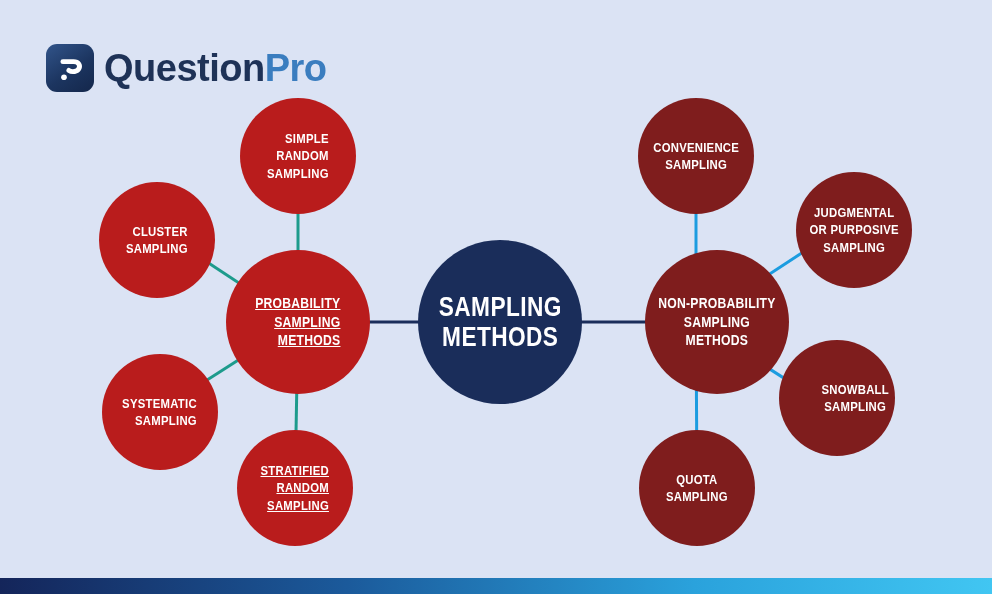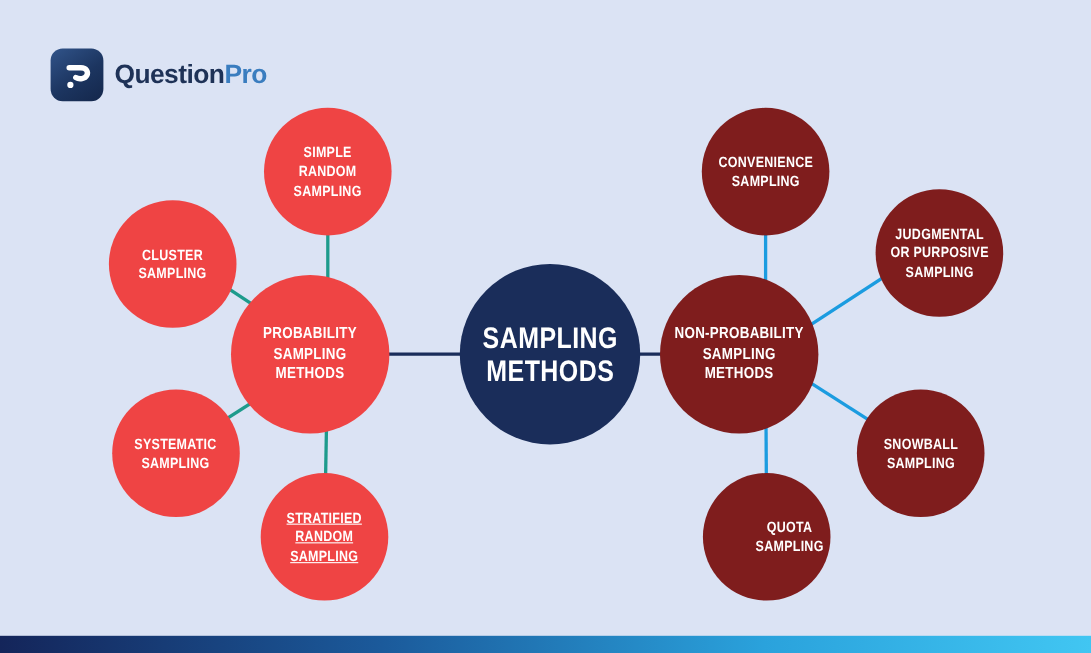--- a/index.html
+++ b/index.html
@@ -25,21 +25,21 @@
   .logo-mark {
     width: 48px;
     height: 48px;
     border-radius: 11px;
     background: linear-gradient(145deg, #31548a 0%, #1c3560 55%, #14274b 100%);
     display: flex;
     align-items: center;
     justify-content: center;
   }
   .logo-word {
-    font-size: 24px;
+    font-size: 38px;
     font-weight: bold;
     letter-spacing: -0.5px;
     line-height: 1;
   }
   .logo-word .q-part { color: #1e3257; }
   .logo-word .p-part { color: #3a7dbf; }
 
   
   .connectors {
     position: absolute;
@@ -64,45 +64,45 @@
   }
   .node .label {
     transform: scaleX(0.84);
     transform-origin: center;
     font-weight: bold;
     white-space: nowrap;
   }
   .node .label span { display: block; }
 
   .navy-node  { background: #1a2d5a; }
-  .teal-node  { background: #ef4444; }
+  .teal-node  { background: #b91c1c; text-align: right; }
   .blue-node  { background: #7f1d1d; }
 
   .center-node {
     left: 418px; top: 240px;
     width: 164px; height: 164px;
   }
   .center-node .label { font-size: 27px; line-height: 1.12; letter-spacing: 0.5px; }
 
   .hub-node { width: 144px; height: 144px; }
   .hub-node .label { font-size: 14.5px; line-height: 1.3; letter-spacing: 0.3px; }
-  .hub-left  { left: 210px; top: 250px; }
-  .hub-right { left: 600px; top: 250px; }
+  .hub-left  { left: 226px; top: 250px; text-decoration: underline; }
+  .hub-right { left: 645px; top: 250px; }
 
   .sat-node { width: 116px; height: 116px; }
   .sat-node .label { font-size: 13.5px; line-height: 1.28; letter-spacing: 0.3px; }
 
   .sat-simple      { left: 240px; top:  98px; }
   .sat-cluster     { left:  99px; top: 182px; }
   .sat-systematic  { left:  102px; top: 354px; }
   .sat-stratified  { left: 237px; top: 430px; text-decoration: underline; }
   .sat-convenience { left: 638px; top:  98px; }
   .sat-judgmental  { left: 796px; top: 172px; }
-  .sat-snowball    { left: 779px; top: 354px; }
-  .sat-quota       { left: 639px; top: 430px; justify-content: flex-end; }
+  .sat-snowball    { left: 779px; top: 340px; justify-content: flex-end; }
+  .sat-quota       { left: 639px; top: 430px; }
 
   
   .footer-bar {
     position: absolute;
     left: 0; bottom: 0;
     width: 100%; height: 16px;
     background: linear-gradient(90deg, #14255a 0%, #1b5a9b 35%, #2aa2dc 70%, #41c6f2 100%);
   }
 </style>
 </head>

